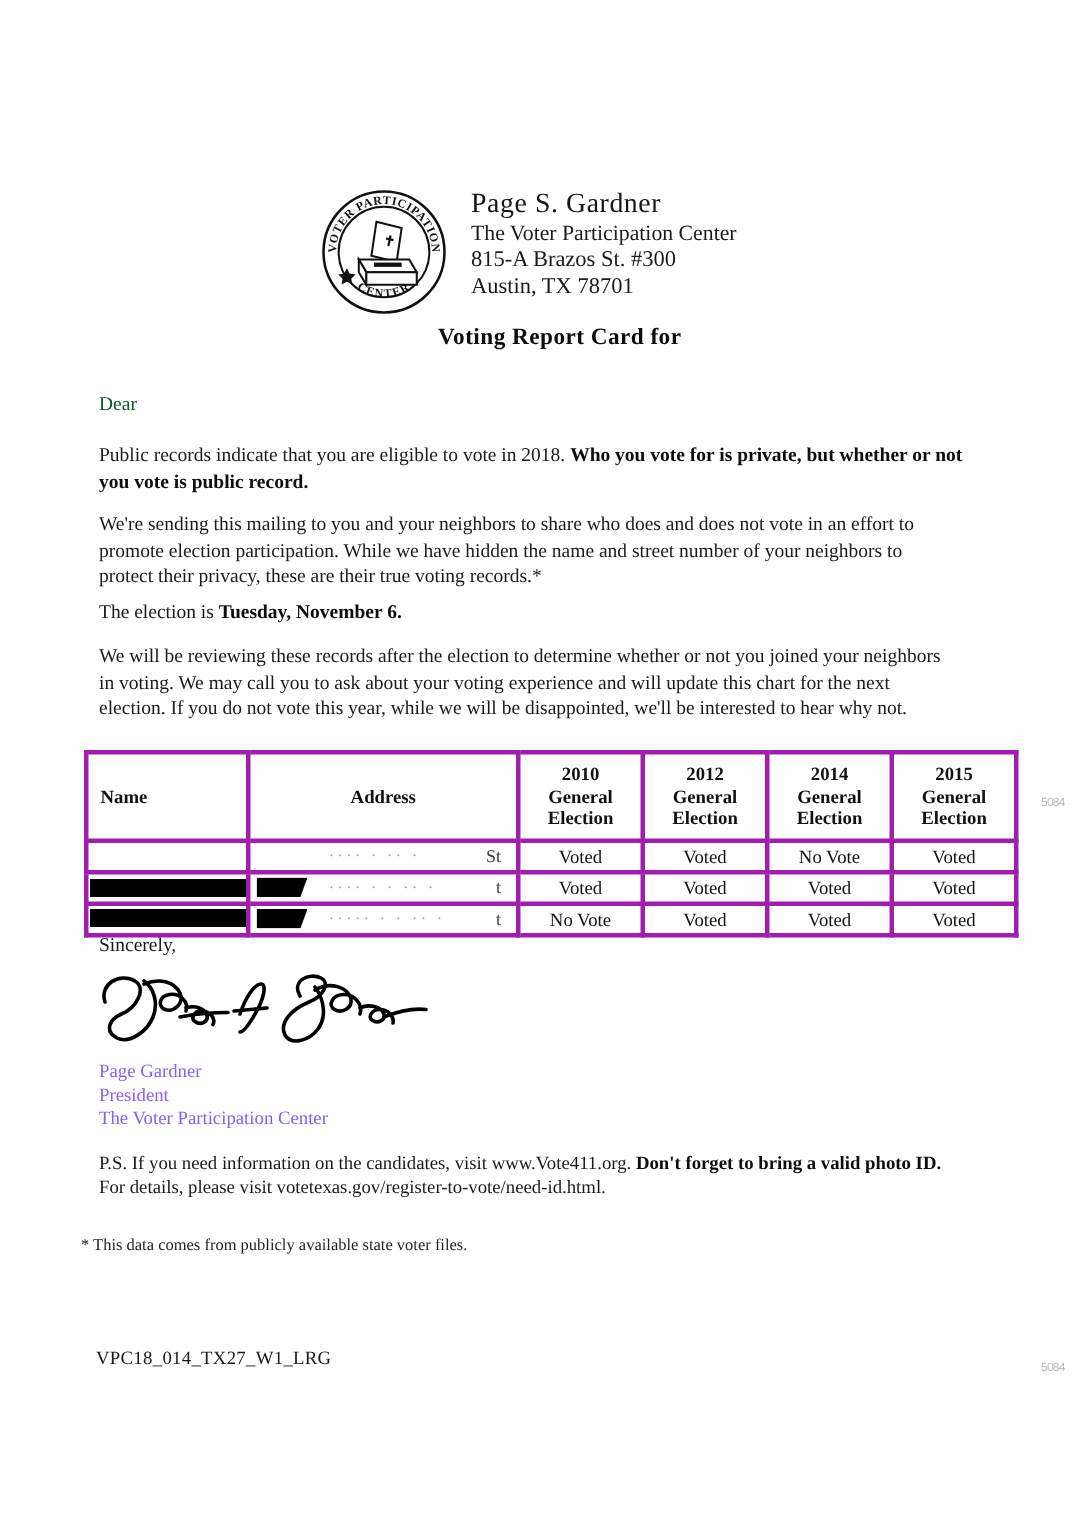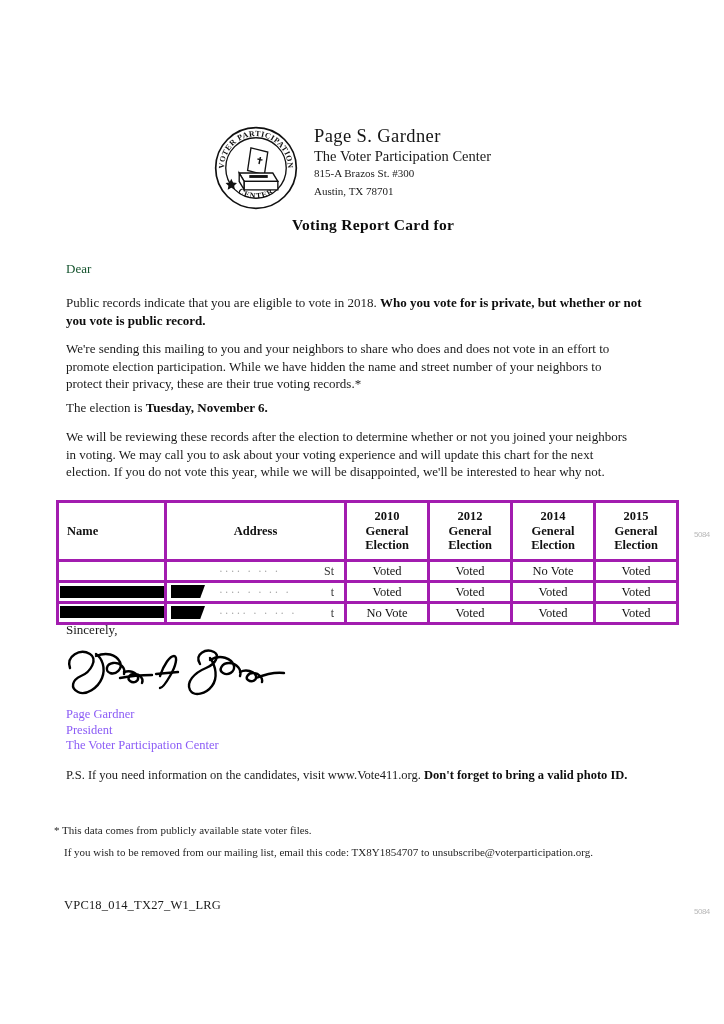--- a/index.html
+++ b/index.html
@@ -39,21 +39,21 @@
     line-height: 21px;
     letter-spacing: 0.4px;
     color: #151515;
   }
   .org-name {
     font-size: 14.5px;
     line-height: 18px;
     color: #1a1a1a;
   }
   .org-line {
-    font-size: 11px;
+    font-size: 15px;
     line-height: 17.5px;
     color: #1a1a1a;
   }
 
   .report-title {
     position: absolute;
     left: 292px;
     top: 216px;
     font-size: 15.5px;
     font-weight: bold;
@@ -386,23 +386,23 @@
 </div>
 
 <div class="sig-block">
   <div>Page Gardner</div>
   <div>President</div>
   <div>The Voter Participation Center</div>
 </div>
 
 <div class="ps">
   <span>P.S. If you need information on the candidates, visit www.Vote411.org. </span><b>Don't forget to bring a valid photo ID.</b><br>
+  <span>For details, please visit votetexas.gov/register-to-vote/need-id.html.</span>
 </div>
 
 <div class="footnotes">
   <div class="fn-row">* This data comes from publicly available state voter files.</div>
-  <div class="fn-row fn-indent">If you wish to be removed from our mailing list, email this code: TX8Y1854707 to unsubscribe@voterparticipation.org.</div>
 </div>
 
 <div class="doc-code">VPC18_014_TX27_W1_LRG</div>
 
 <div class="margin-mark" id="mark-top">5084</div>
 <div class="margin-mark" id="mark-bottom">5084</div>
 
 </body></html>

